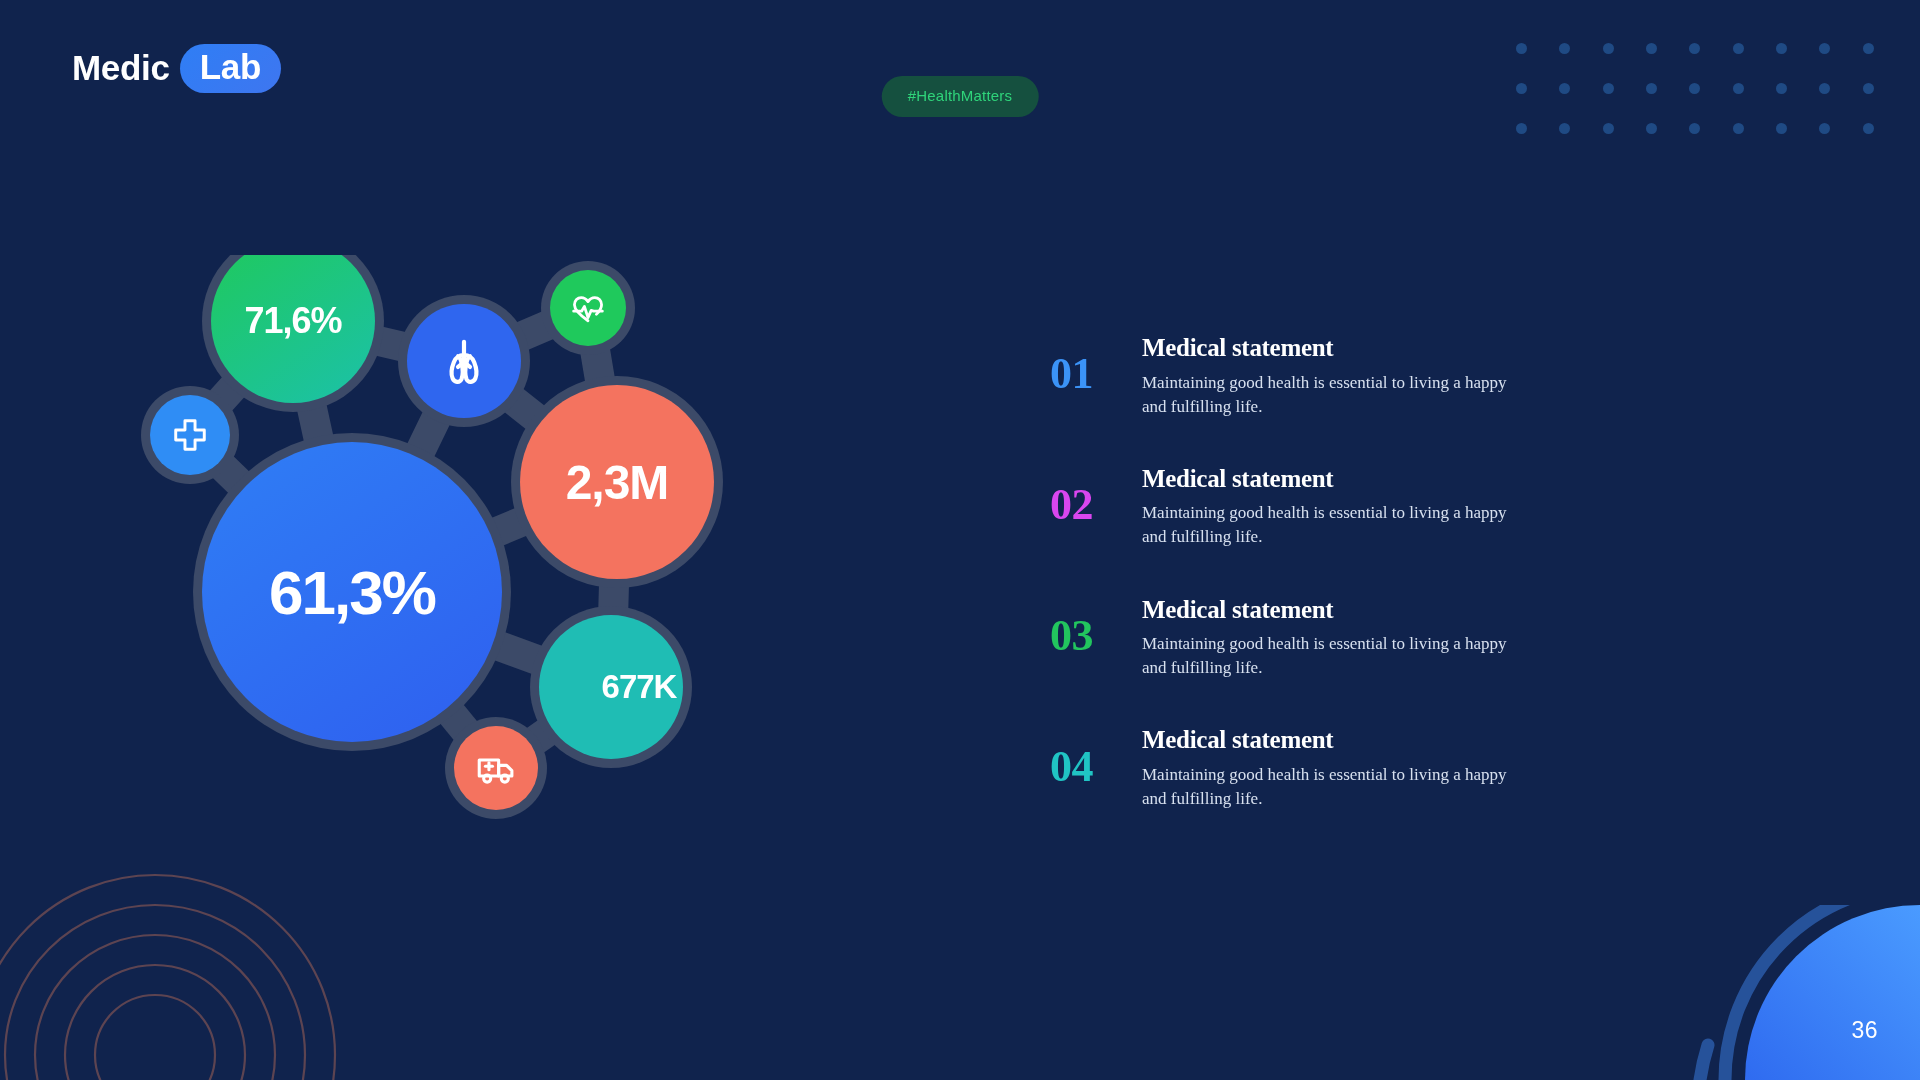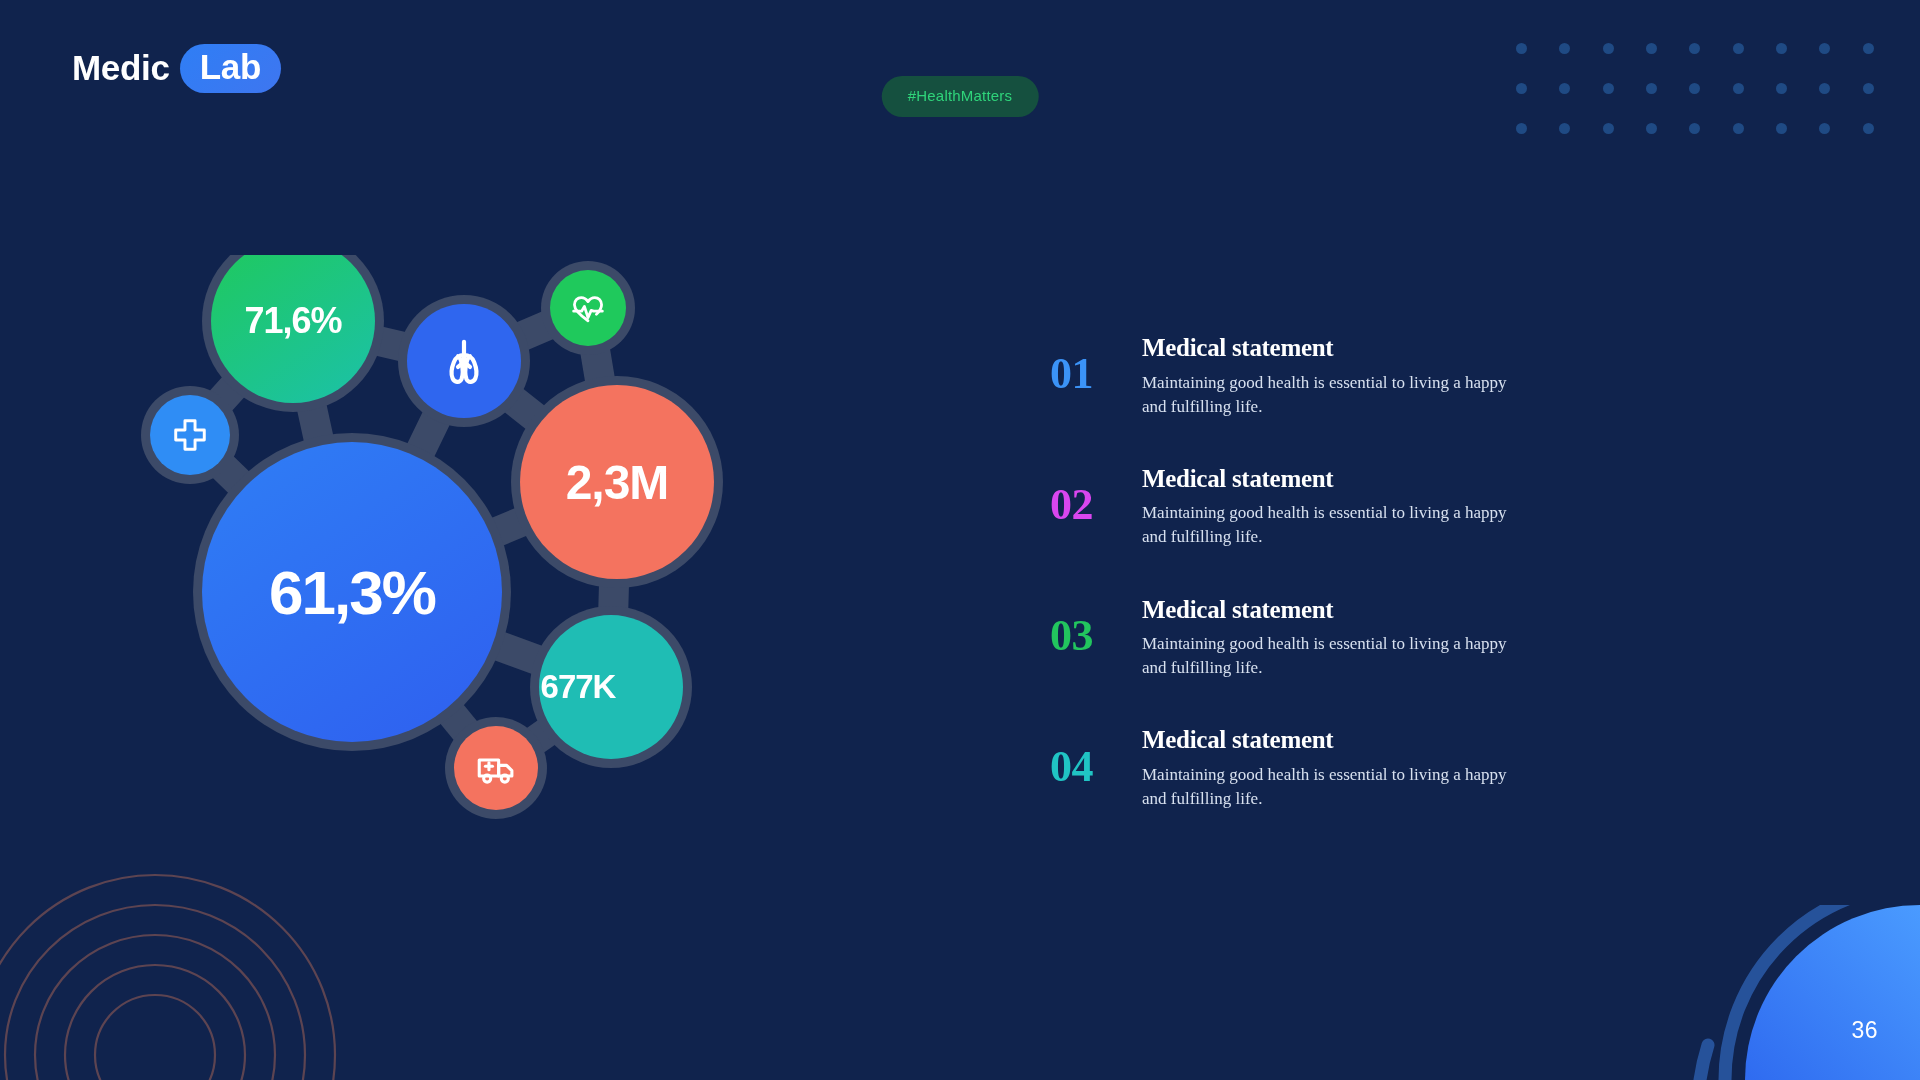--- a/index.html
+++ b/index.html
@@ -250,21 +250,21 @@
             <path d="M26 46 L42 46" fill="none" stroke="#ffffff" stroke-width="7" stroke-linecap="round" stroke-linejoin="round"></path>
             <path d="M30 74 m-8 0 a8 8 0 1 0 16 0 a8 8 0 1 0 -16 0" fill="none" stroke="#ffffff" stroke-width="7" stroke-linecap="round" stroke-linejoin="round"></path>
             <path d="M70 74 m-8 0 a8 8 0 1 0 16 0 a8 8 0 1 0 -16 0" fill="none" stroke="#ffffff" stroke-width="7" stroke-linecap="round" stroke-linejoin="round"></path>
           </g>
         </g>
       </svg>
     <div id="bubble-labels">
         <div class="bubble-label l-main" style="left: 292px; top: 337px;">61,3%</div>
         <div class="bubble-label l-green" style="left: 233px; top: 66px;">71,6%</div>
         <div class="bubble-label l-red" style="left: 557px; top: 227px;">2,3M</div>
-        <div class="bubble-label l-teal" style="left: 518px; top: 432px;">677K</div>
+        <div class="bubble-label l-teal" style="left: 579px; top: 432px;">677K</div>
       </div>
   </div>
 
   <div class="stat-list" id="stat-list">
       <div class="stat-row">
         <div class="stat-num" style="color: rgb(59, 147, 247);">01</div>
         <div class="stat-body">
           <div class="stat-title">Medical statement</div>
           <div class="stat-desc">Maintaining good health is essential to living a happy and fulfilling life.</div>
         </div>

